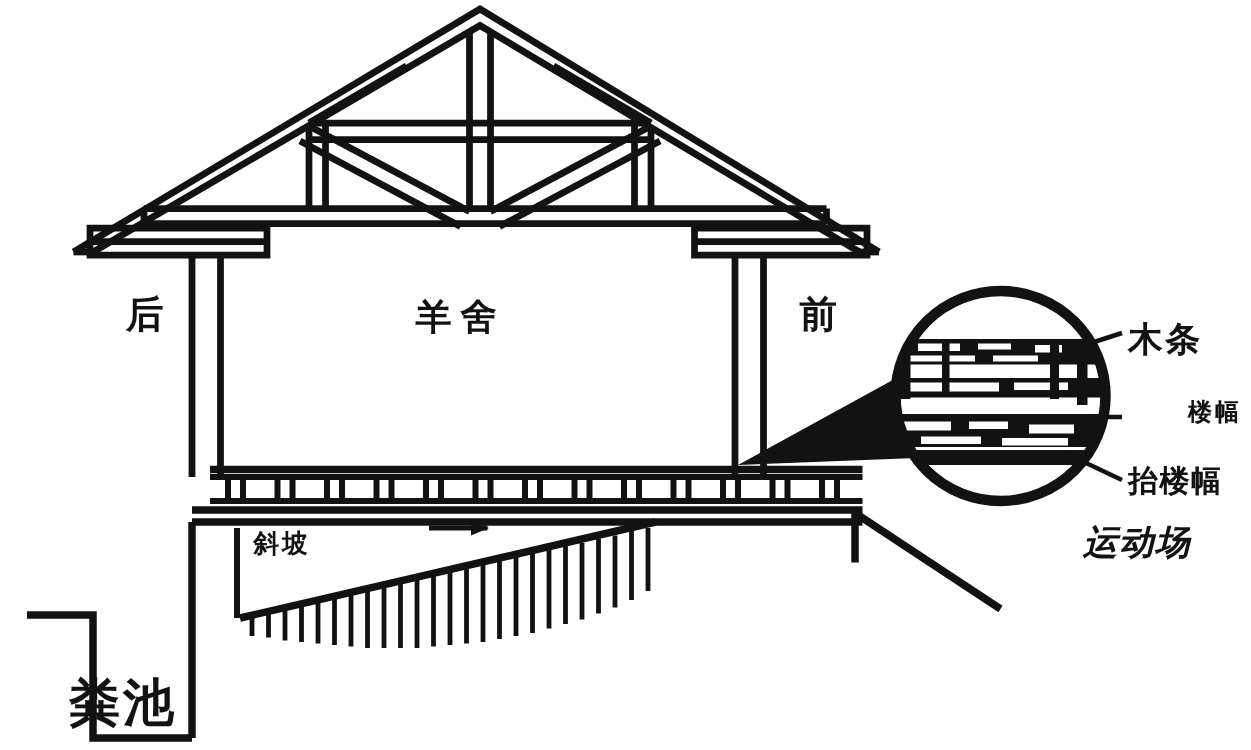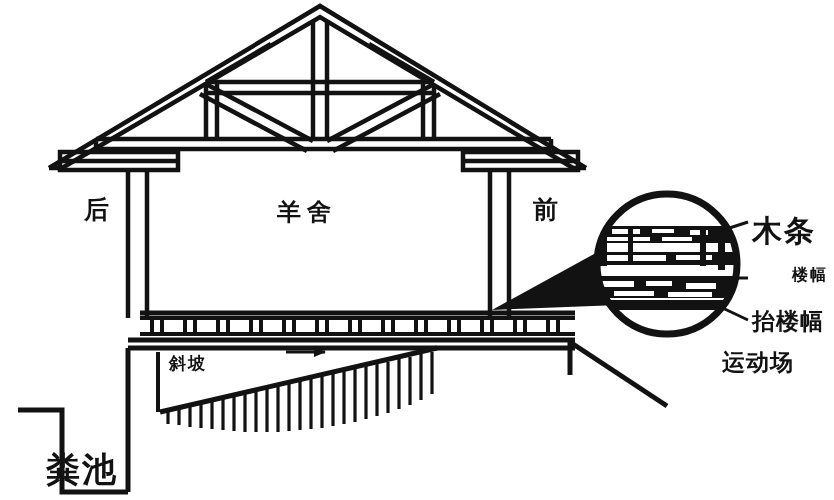--- a/index.html
+++ b/index.html
@@ -29,24 +29,24 @@
     color: #121212;
     white-space: nowrap;
     line-height: 1;
     letter-spacing: 1px;
   }
   #lbl-rear   { left: 84px;  top: 197px; font-size: 25px; }
   #lbl-front  { left: 533px; top: 197px; font-size: 25px; }
   #lbl-barn   { left: 277px; top: 200px; font-size: 24px; letter-spacing: 6px; font-family: Liberation Serif, serif; }
   #lbl-slope  { left: 169px; top: 355px; font-size: 17px; letter-spacing: 2px; }
   #lbl-pit    { left: 46px;  top: 452px; font-size: 34px; letter-spacing: 2px; }
-  #lbl-strip  { left: 752px; top: 216px; font-size: 30px; letter-spacing: 2px; }
+  #lbl-strip  { left: 752px; top: 216px; font-size: 23px; letter-spacing: 2px; }
   #lbl-floor  { left: 752px; top: 267px; font-size: 16px; letter-spacing: 2px; margin-left: 40px; }
-  #lbl-beam   { left: 752px; top: 310px; font-size: 23px; letter-spacing: 1px; }
-  #lbl-yard   { left: 722px; top: 351px; font-size: 23px; letter-spacing: 1px; }
+  #lbl-beam   { left: 752px; top: 310px; font-size: 20px; letter-spacing: 1px; }
+  #lbl-yard   { left: 722px; top: 351px; font-size: 23px; letter-spacing: 1px; font-style: italic; }
 </style>
 </head>
 <body>
 
 <div id="stage">
 
   <svg id="diagram" viewBox="0 0 834 500">
 
     <defs>
 

